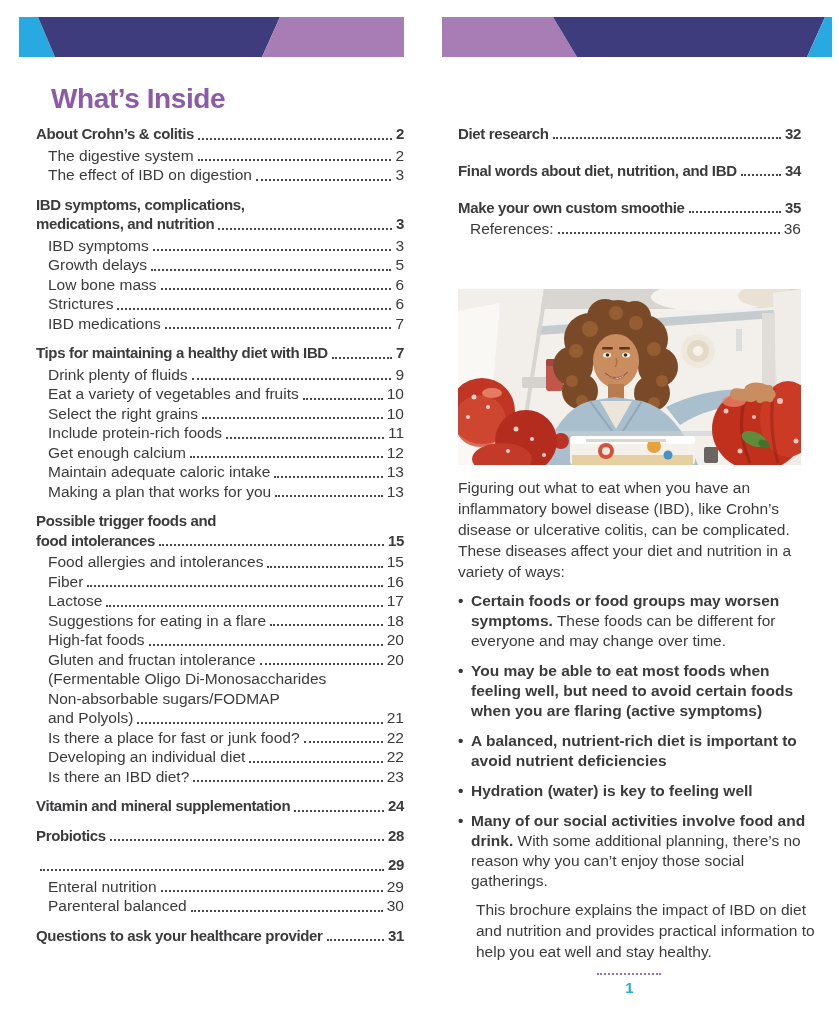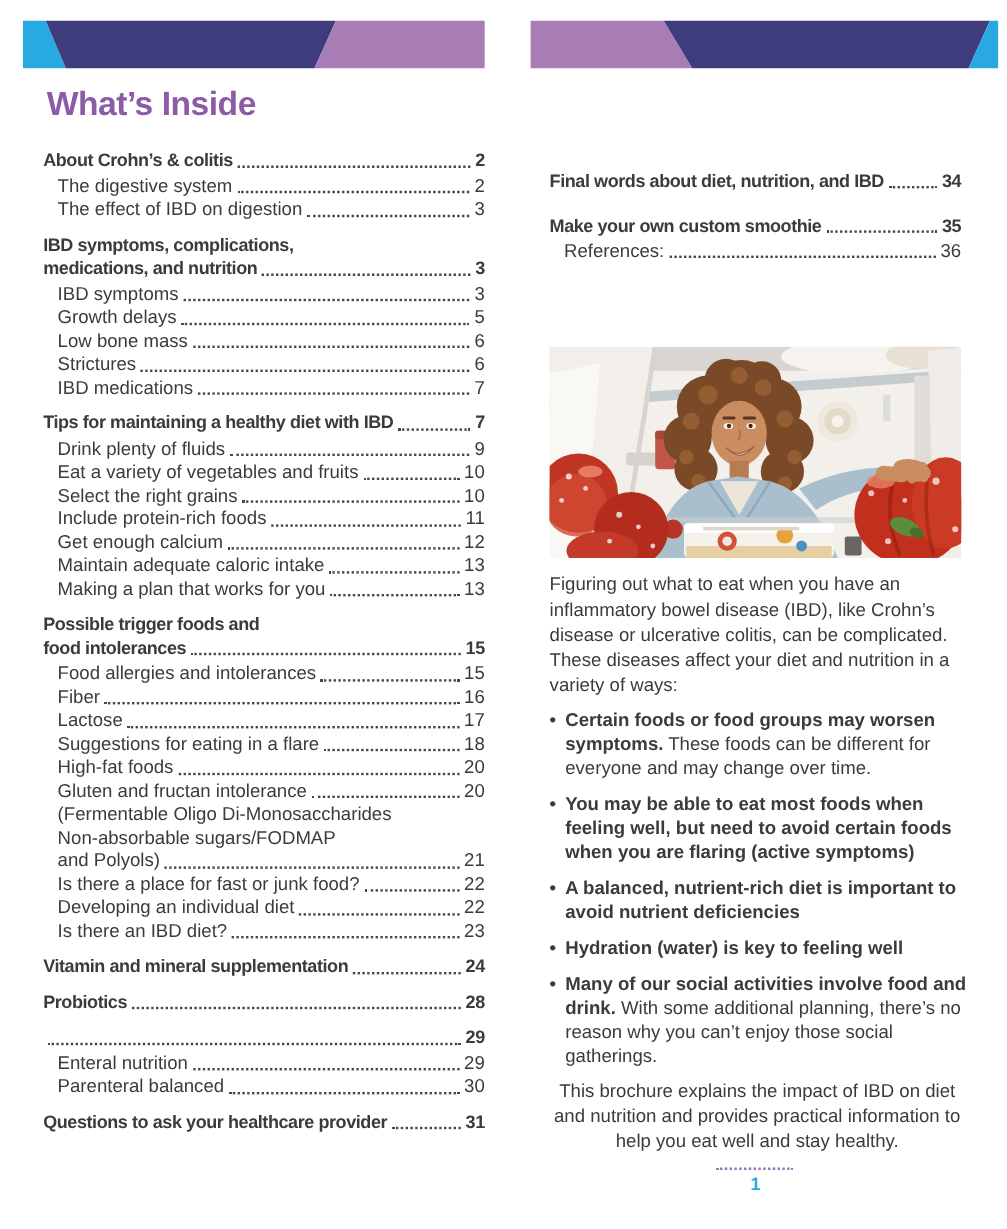--- a/index.html
+++ b/index.html
@@ -7,21 +7,21 @@
   .page{
     position:relative;width:839px;height:1024px;background:#ffffff;overflow:hidden;
     font-family:"Liberation Sans",sans-serif;color:#3b3b3d;
   }
   .bar{position:absolute;top:17px;height:40px;display:block;}
   .bar svg{display:block;width:100%;height:100%;}
   #bar-left{left:19px;width:385px;}
   #bar-right{left:442px;width:390px;}
 
   .title{
-    position:absolute;left:35px;top:66px;margin:4px;
+    position:absolute;left:35px;top:66px;margin:16px;
     font-size:28px;line-height:34px;font-weight:700;letter-spacing:-0.4px;color:#8c5ba8;
   }
 
   .toc{position:absolute;font-size:15.5px;line-height:19.5px;}
   #toc-left{left:36px;top:124px;width:368px;}
   #toc-right{left:458px;top:124px;width:343px;line-height:19px;}
 
   .toc-entry.bold{font-weight:700;font-size:15px;letter-spacing:-0.35px;}
   .toc-entry.gap{margin-top:10px;}
   #toc-right .toc-entry.gap{margin-top:18px;}
@@ -33,21 +33,21 @@
   .toc-page{white-space:nowrap;}
 
   .photo{position:absolute;left:458px;top:289px;width:343px;height:176px;margin:0;}
   .photo svg{display:block;width:100%;height:100%;}
 
   .intro{position:absolute;left:458px;top:477px;width:346px;margin:0;font-size:15.5px;line-height:21px;}
   .bullets{position:absolute;left:458px;top:591px;width:349px;font-size:15.5px;line-height:20px;}
   .bullet-item{display:flex;margin-bottom:10px;}
   .bullet-dot{flex:0 0 13px;width:13px;font-weight:700;}
   .bullet-text strong{font-weight:700;}
-  .closing{position:absolute;left:458px;top:899px;width:346px;margin:0;font-size:15.5px;line-height:21px;text-align:center;}
+  .closing{position:absolute;left:476px;top:899px;width:346px;margin:0;font-size:15.5px;line-height:21px;}
 
   .divider{position:absolute;left:597px;top:973px;width:64px;height:0;border-top:2px dotted #9473b3;}
   .page-num{position:absolute;left:458px;top:979px;width:343px;text-align:center;font-size:15px;font-weight:700;color:#29a9e1;}
 </style>
 </head>
 <body>
 
 <div class="page">
 
   <div class="bar" id="bar-left">
@@ -312,20 +312,27 @@
       </div>
       <div class="toc-entry bold gap">
         <div class="toc-line">
           <span class="toc-label">Questions to ask your healthcare provider</span>
           <span class="dots"></span>
           <span class="toc-page">31</span>
         </div>
       </div>
     </nav>
   <nav class="toc" id="toc-right">
+      <div class="toc-entry bold">
+        <div class="toc-line">
+          <span class="toc-label">Diet research</span>
+          <span class="dots"></span>
+          <span class="toc-page">32</span>
+        </div>
+      </div>
       <div class="toc-entry bold gap">
         <div class="toc-line">
           <span class="toc-label">Final words about diet, nutrition, and IBD</span>
           <span class="dots"></span>
           <span class="toc-page">34</span>
         </div>
       </div>
       <div class="toc-entry bold gap">
         <div class="toc-line">
           <span class="toc-label">Make your own custom smoothie</span>

